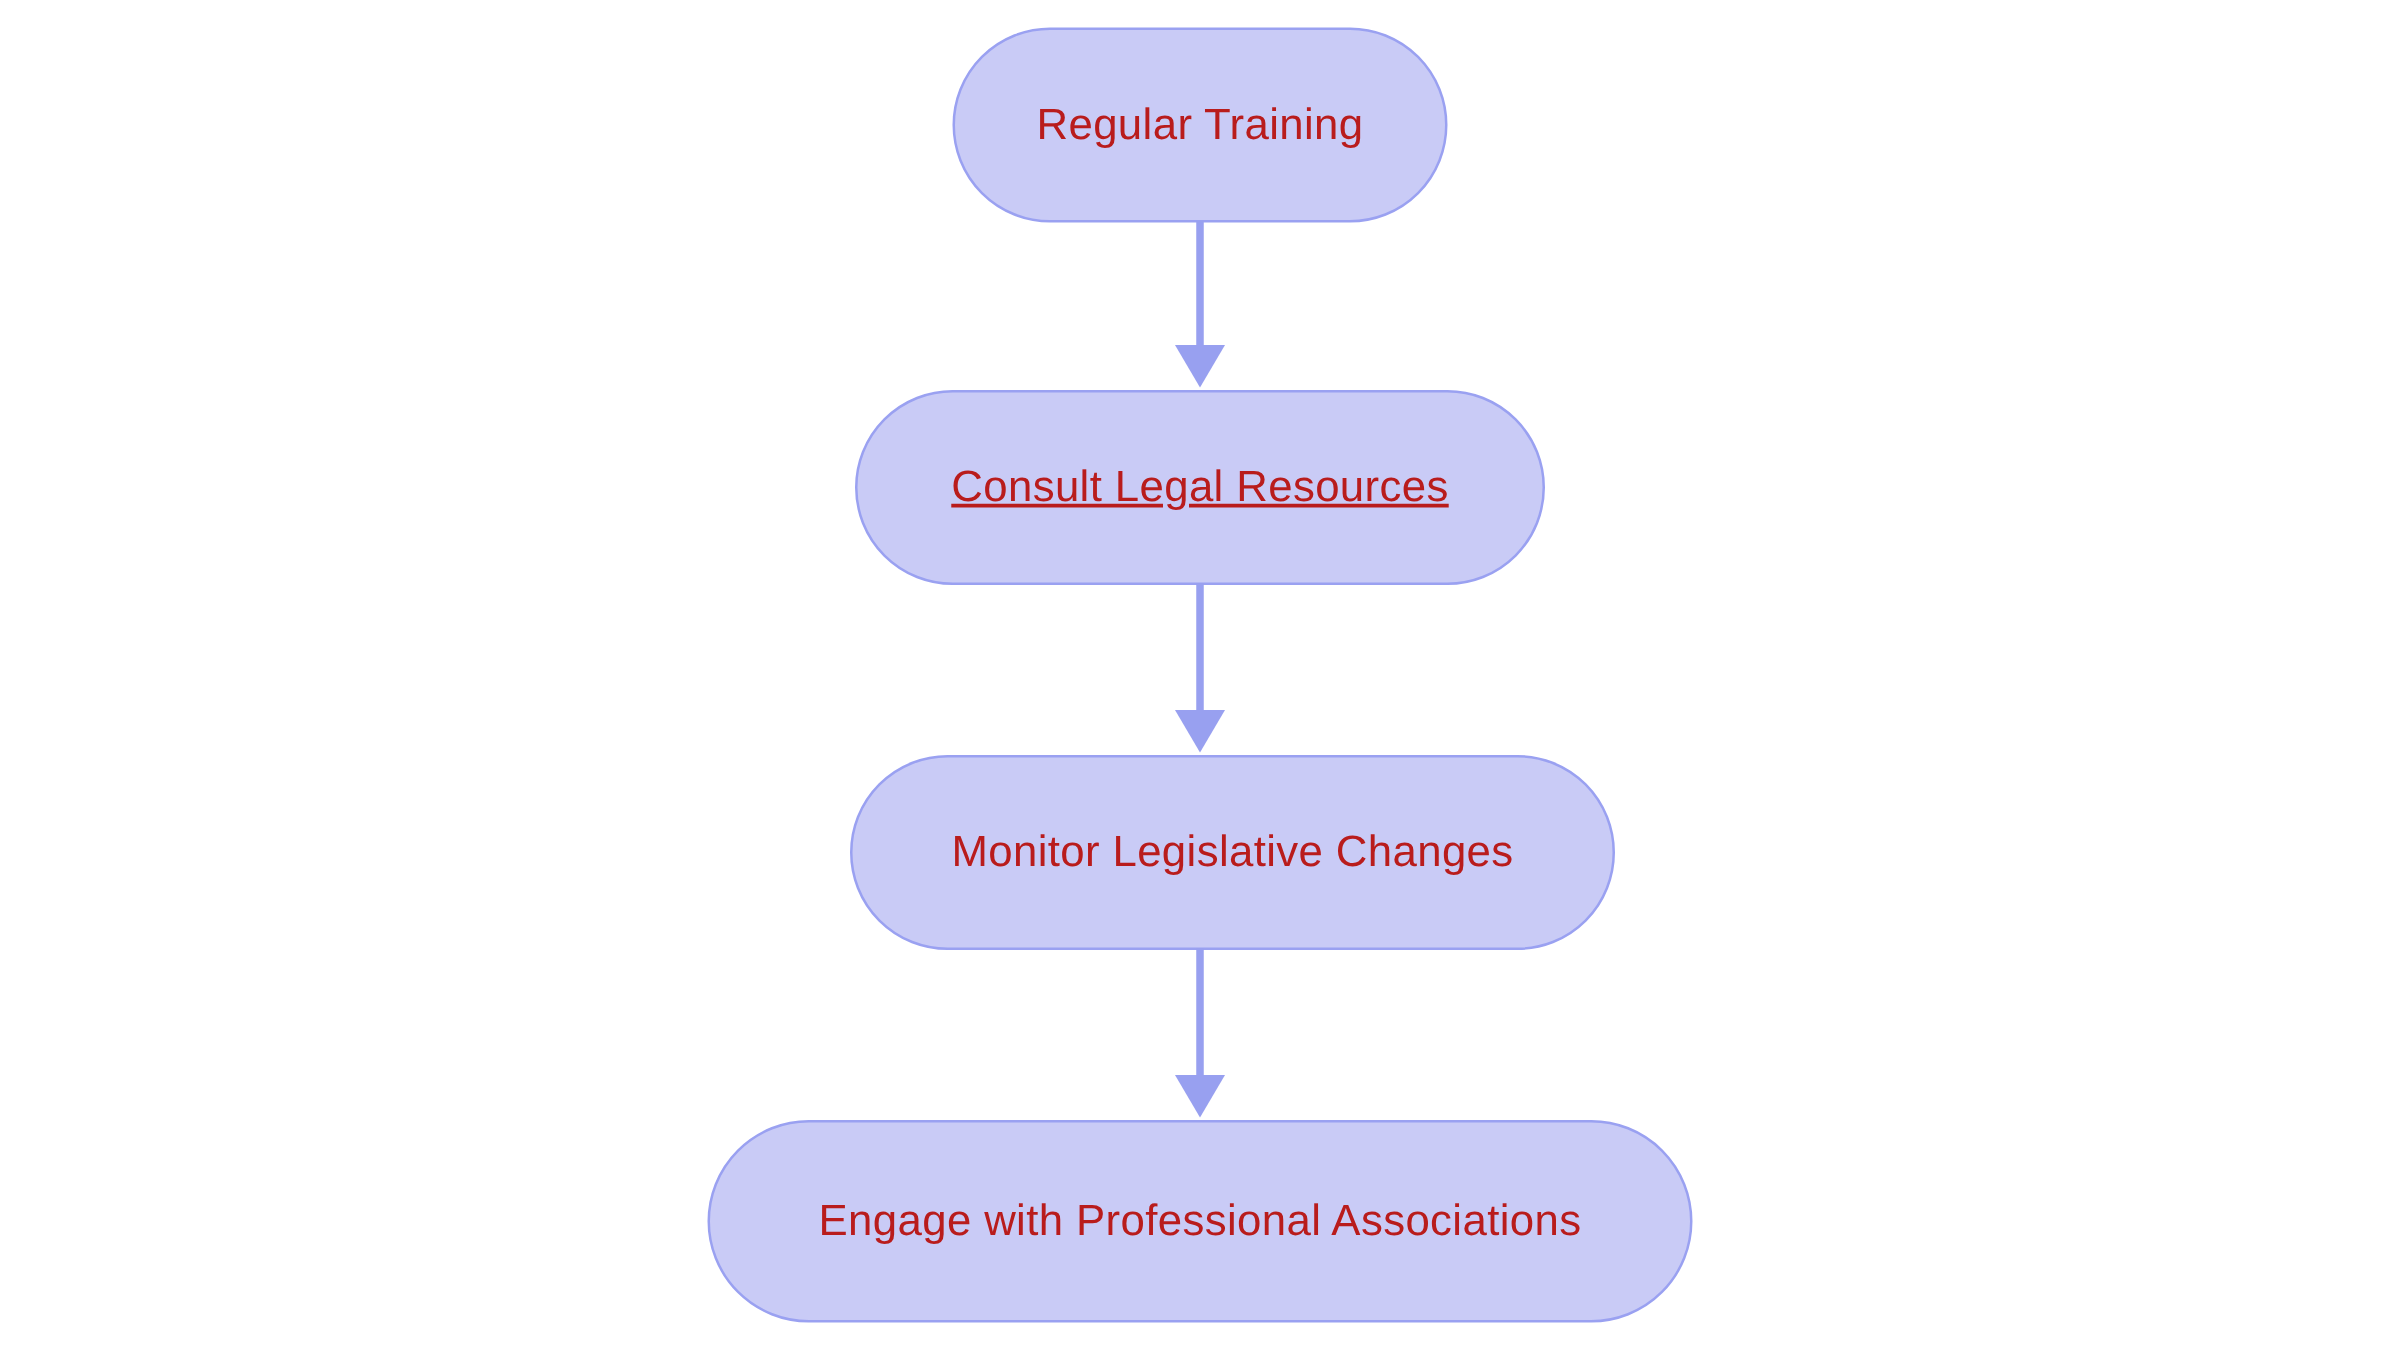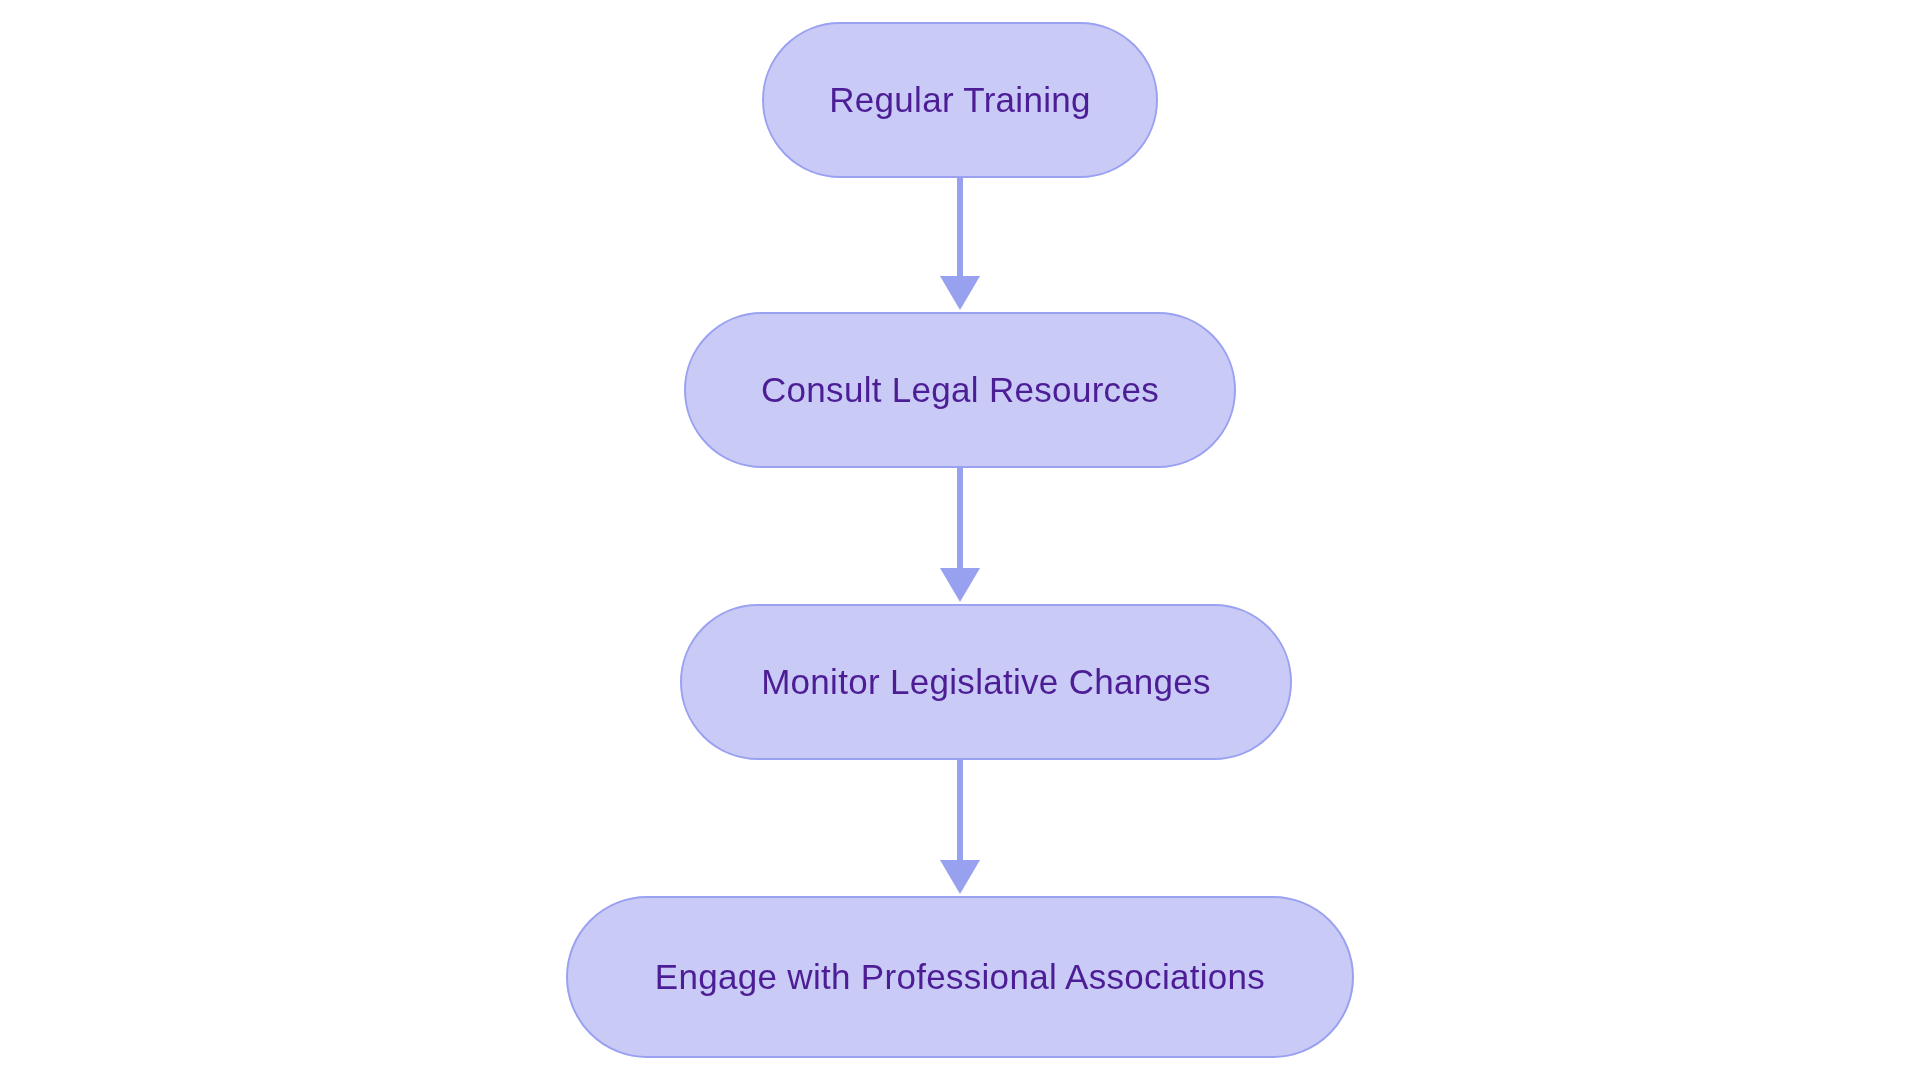--- a/index.html
+++ b/index.html
@@ -17,21 +17,21 @@
   }
   .node {
     position: absolute;
     box-sizing: border-box;
     background: #c9cbf6;
     border: 2.5px solid #9aa1f1;
     border-radius: 82px;
     display: flex;
     align-items: center;
     justify-content: center;
-    color: #4c1d95;
+    color: #b91c1c;
     font-size: 35px;
     font-weight: 500;
     letter-spacing: 0.3px;
     white-space: nowrap;
     text-align: center;
   }
   .node-label {
     pointer-events: none;
   }
   .edge {
@@ -60,21 +60,21 @@
 
   <div class="node" style="left:762px; top:22px; width:396px; height:156px;">
     <span class="node-label">Regular Training</span>
   </div>
 
   <div class="edge">
     <div class="edge-line" style="top:177px; height:101px;"></div>
     <div class="edge-head" style="top:276px;"></div>
   </div>
 
-  <div class="node" style="left:684px; top:312px; width:552px; height:156px;">
+  <div class="node" style="left:684px; top:312px; width:552px; height:156px;text-decoration:underline;">
     <span class="node-label">Consult Legal Resources</span>
   </div>
 
   <div class="edge">
     <div class="edge-line" style="top:467px; height:103px;"></div>
     <div class="edge-head" style="top:568px;"></div>
   </div>
 
   <div class="node" style="left:680px; top:604px; width:612px; height:156px;">
     <span class="node-label">Monitor Legislative Changes</span>

